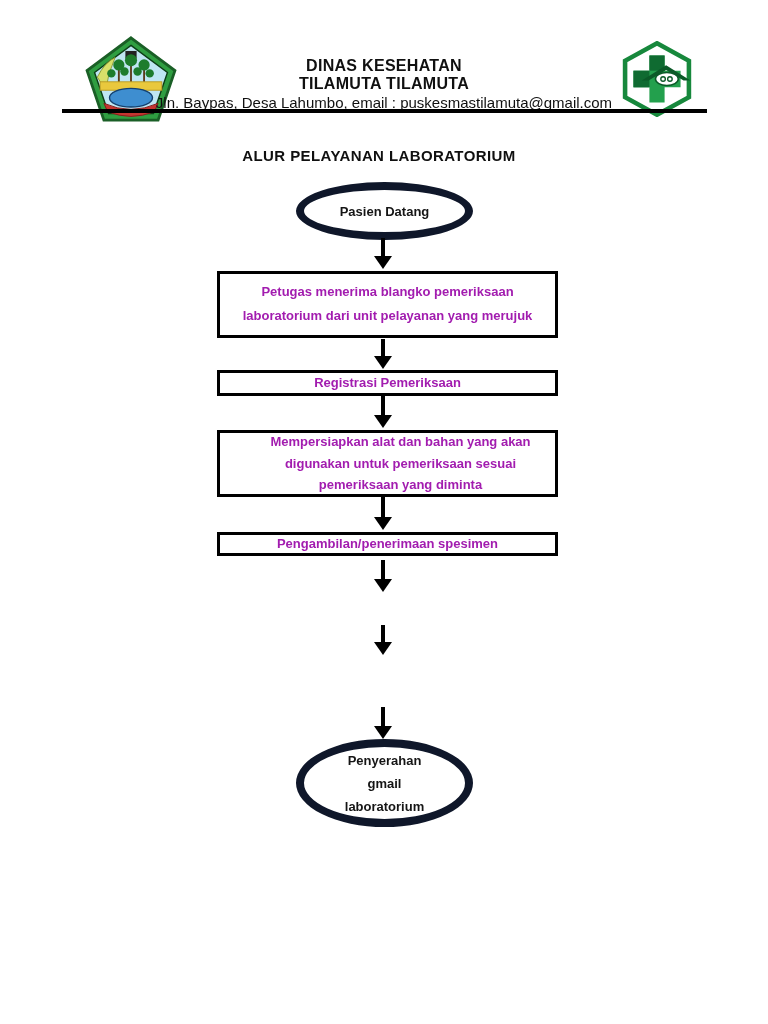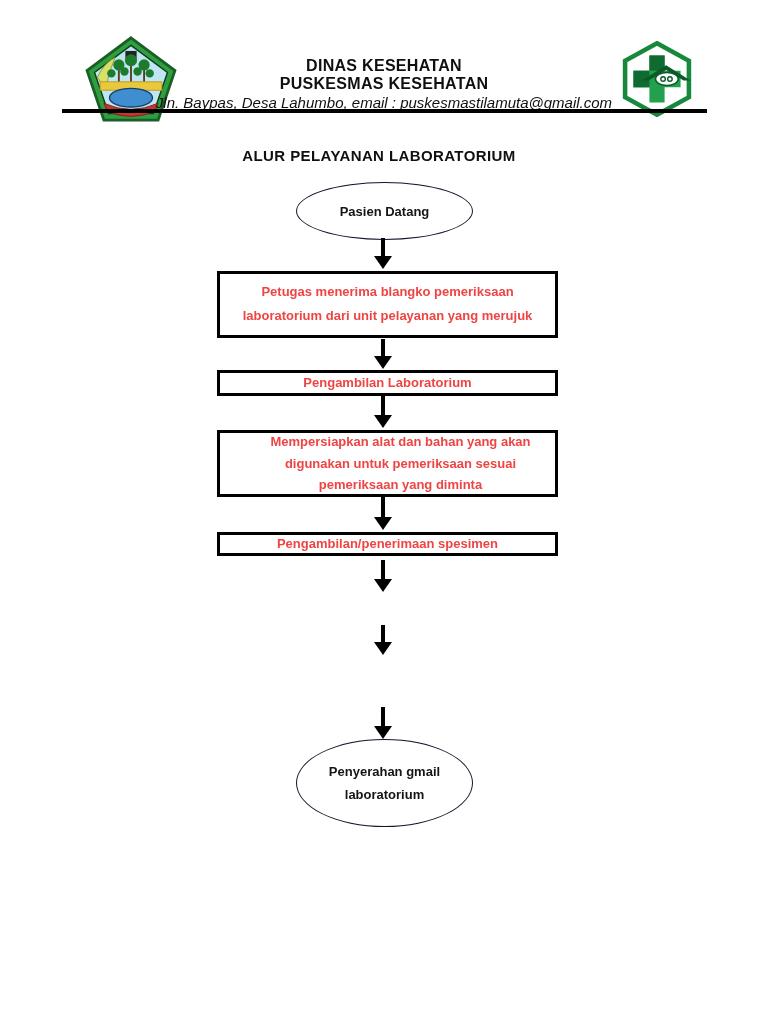--- a/index.html
+++ b/index.html
@@ -3,38 +3,38 @@
 <meta charset="utf-8">
 <style>
   html,body{margin:0;padding:0;background:#ffffff;}
   .page{
     position:relative;width:768px;height:1024px;margin:0 auto;background:#ffffff;
     font-family:"Liberation Sans","DejaVu Sans",sans-serif;color:#101010;overflow:hidden;
   }
   
   .hdr-text{position:absolute;left:0;right:0;top:57px;text-align:center;}
   .hdr-l1,.hdr-l2{font-size:16px;font-weight:bold;line-height:18px;letter-spacing:.3px;}
-  .hdr-l3{font-size:15px;font-style:italic;line-height:17px;margin-top:1px;}
+  .hdr-l3{font-size:15px;line-height:17px;margin-top:1px;}
   .hdr-rule{position:absolute;left:62px;top:109px;width:645px;height:4px;background:#000;}
   .logo-left{position:absolute;left:84px;top:36px;width:94px;height:86px;}
   .logo-right{position:absolute;left:617px;top:41px;width:80px;height:76px;}
   
   .doc-title{position:absolute;left:0;right:10px;top:147px;text-align:center;
     font-size:15px;font-weight:bold;letter-spacing:.4px;}
   
   .fbox{
     position:absolute;left:217px;width:341px;border:3px solid #000;background:#fff;
     box-sizing:border-box;display:flex;align-items:center;justify-content:center;
-    text-align:center;font-weight:bold;font-size:13px;line-height:24px;color:#ef4444;
+    text-align:center;font-weight:bold;font-size:13px;line-height:24px;color:#a21caf;
   }
   .fbox .txt{width:332px;}
   .fbox.top-align{align-items:flex-start;padding-top:6px;}
   .fbox.tight{line-height:21.5px;padding-left:26px;}
   .oval{
-    position:absolute;border:1px solid #0f172a;border-radius:50%;background:#fff;
+    position:absolute;border:8px solid #0f172a;border-radius:50%;background:#fff;
     box-sizing:border-box;display:flex;align-items:center;justify-content:center;
     text-align:center;font-weight:bold;font-size:13px;line-height:23px;color:#151515;
   }
   .arrow{position:absolute;left:374px;width:18px;}
   .arrow .stem{margin:0 auto;width:4px;background:#000;}
   .arrow .head{margin:0 auto;width:0;height:0;
     border-left:9px solid transparent;border-right:9px solid transparent;border-top:13px solid #000;}
 </style>
 </head>
 <body>
@@ -60,21 +60,21 @@
         <circle cx="57" cy="38" r="4.5"></circle>
         <circle cx="70" cy="40" r="4.5"></circle>
     </g>
     <rect x="17" y="49" width="66" height="9" fill="#e9c83d" stroke="#b99a22" stroke-width="1"></rect>
     <ellipse cx="50" cy="66" rx="23" ry="10" fill="#3e8ed0" stroke="#14406e" stroke-width="1.5"></ellipse>
     <path d="M21,72 Q50,85 79,72 L75,81 Q50,91 25,81 Z" fill="#c53430" stroke="#7e1d1a" stroke-width="1"></path>
   </svg>
 
   <div class="hdr-text">
     <div class="hdr-l1">DINAS KESEHATAN</div>
-    <div class="hdr-l2">PUSKESMAS KESEHATAN</div>
+    <div class="hdr-l2">TILAMUTA TILAMUTA</div>
     <div class="hdr-l3">Jln. Baypas, Desa Lahumbo, email : puskesmastilamuta@gmail.com</div>
   </div>
 
   <svg class="logo-right" viewBox="0 0 100 100" xmlns="http://www.w3.org/2000/svg">
     <polygon points="50,3 92,26 92,74 50,97 8,74 8,26" fill="#ffffff" stroke="#17883c" stroke-width="6"></polygon>
     <polygon points="40,19 60,19 60,39 81,39 81,61 60,61 60,81 40,81 40,61 19,61 19,39 40,39" fill="#23a04d"></polygon>
     <polygon points="40,19 60,19 60,39 40,39" fill="#0f6b31"></polygon>
     <polygon points="19,39 40,39 40,61 19,61" fill="#0f6b31"></polygon>
     <polygon points="30,52 62,32 94,52 85,52 62,38 39,52" fill="#0b5a28"></polygon>
     <ellipse cx="63" cy="50" rx="15" ry="8.5" fill="#ffffff" stroke="#0b5a28" stroke-width="2"></ellipse>
@@ -98,21 +98,21 @@
   <div class="fbox top-align" style="top:271px;height:67px;">
     <div class="txt">Petugas menerima blangko pemeriksaan laboratorium dari unit pelayanan yang merujuk</div>
   </div>
 
   <div class="arrow" style="top:339px;">
     <div class="stem" style="height:17px;"></div>
       <div class="head"></div>
   </div>
 
   <div class="fbox" style="top:370px;height:26px;">
-    <div class="txt">Pengambilan Laboratorium</div>
+    <div class="txt">Registrasi Pemeriksaan</div>
   </div>
 
   <div class="arrow" style="top:396px;">
     <div class="stem" style="height:19px;"></div>
       <div class="head"></div>
   </div>
 
   <div class="fbox tight" style="top:430px;height:67px;">
     <div class="txt">Mempersiapkan alat dan bahan yang akan digunakan untuk pemeriksaan sesuai pemeriksaan yang diminta</div>
   </div>

